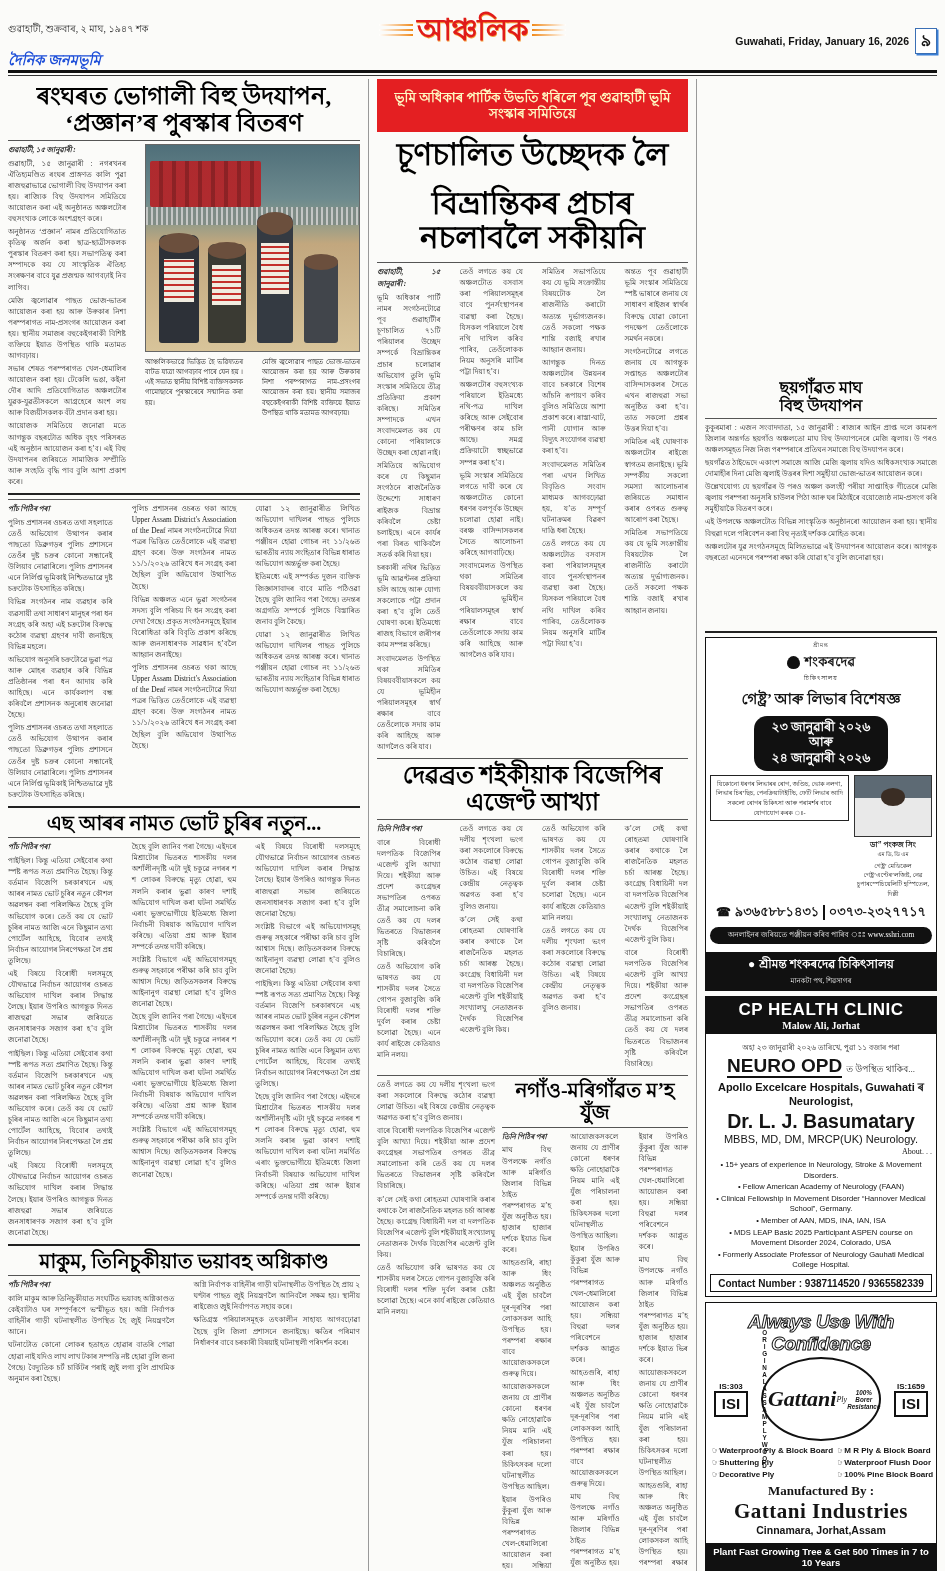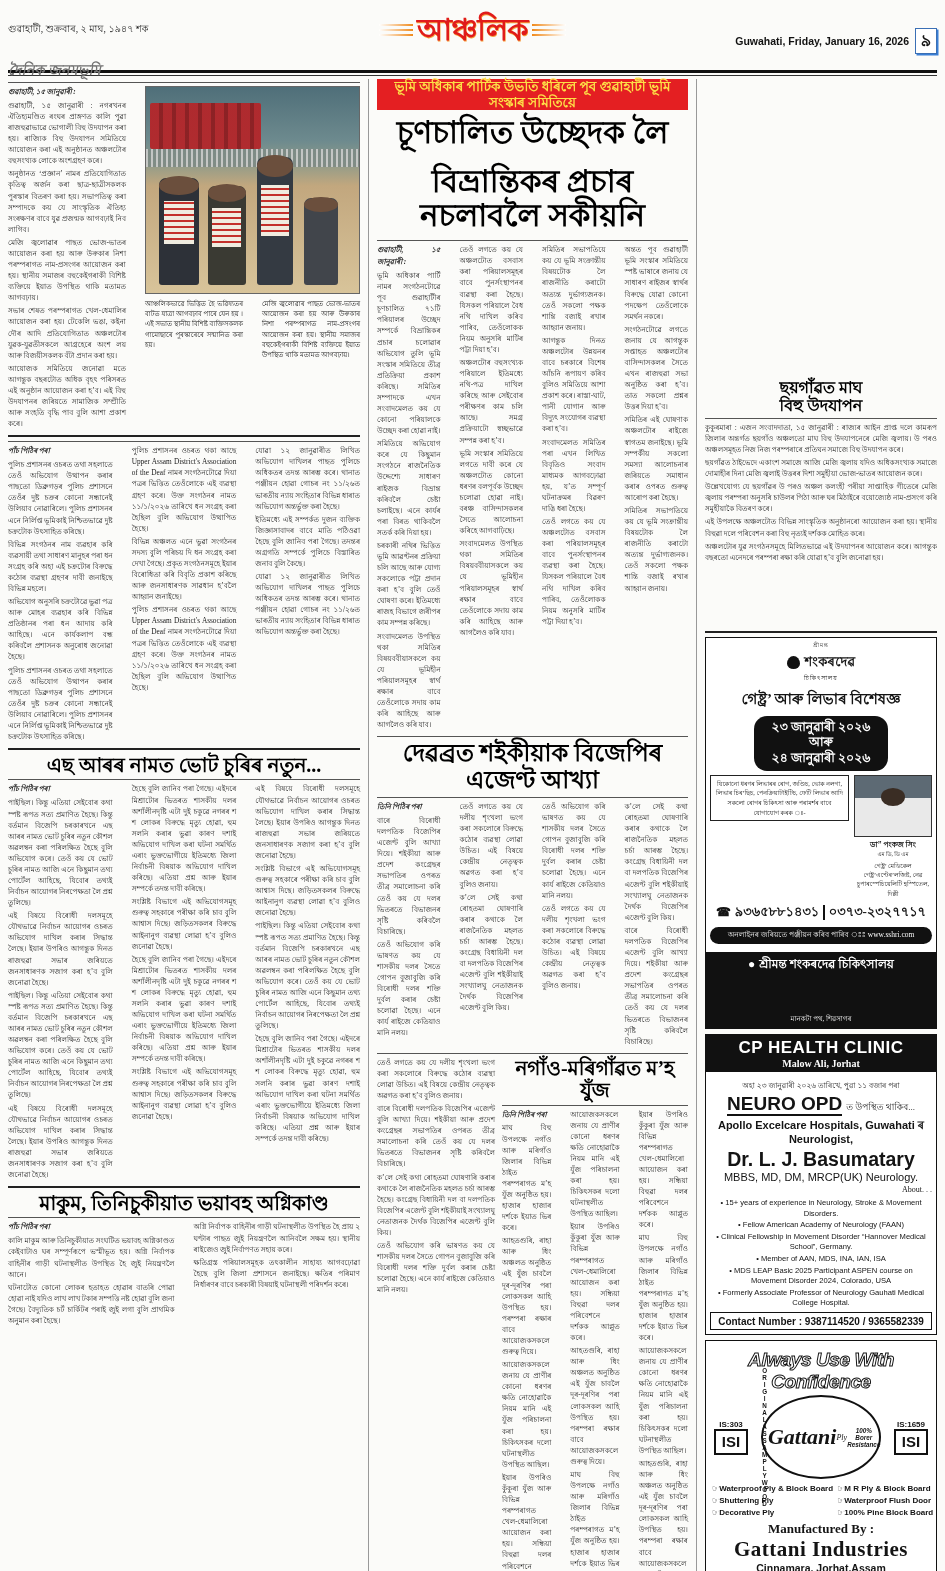--- a/index.html
+++ b/index.html
@@ -11,21 +11,21 @@
     color:#141414;
     overflow:hidden;
     position:relative;
   }
   .page { width:945px; height:1571px; padding:6px 8px 4px 8px; position:relative; }
 
   
   .masthead { height:62px; position:relative; display:flex; align-items:flex-start; }
   .mh-left { width:300px; padding-top:16px; }
   .mh-dateline-as { font-size:9.5px; letter-spacing:.1px; color:#222; }
-  .mh-paper-as { font-size:14.5px; font-weight:bold; font-style:italic; margin-top:22px; color:#737373; white-space:nowrap; }
+  .mh-paper-as { font-size:14.5px; font-weight:bold; font-style:italic; margin-top:12px; color:#1d4ed8; white-space:nowrap; }
   .mh-center { flex:1; text-align:center; padding-top:6px; position:relative; }
   .logo-wrap { display:inline-flex; align-items:center; gap:4px; }
   .logo-bars { display:flex; flex-direction:column; gap:2.5px; }
   .logo-bars i { display:block; height:2.5px; width:34px; background:linear-gradient(90deg,#ffffff,#f08a1c); }
   .logo-bars.right i { background:linear-gradient(90deg,#f08a1c,#ffffff); }
   .logo-text { font-size:30px; font-weight:bold; color:#e01b1b; letter-spacing:-.5px;
                text-shadow:0.5px 0.5px 0 #f7a23a; line-height:1; }
   .mh-right { width:300px; text-align:right; padding-top:22px; display:flex; justify-content:flex-end; align-items:center; gap:6px; }
   .mh-date-en { font-family:"Liberation Sans", sans-serif; font-size:10.5px; font-weight:bold; color:#111; }
   .pageno-box { width:22px; height:26px; border:1.2px solid #3a6fb5; background:#fff;
@@ -37,22 +37,22 @@
   
   .hr-thin { height:1px; background:#555; margin:3px 0; }
   .hr-med  { height:2px; background:#222; margin:4px 0; }
 
   .headline { font-weight:bold; text-align:center; line-height:1.12; color:#000; }
   .h-xl  { font-size:31px; }
   .h-lg  { font-size:24px; }
   .h-md  { font-size:20px; }
   .h-sm  { font-size:16px; }
 
-  .redbar { background:#e41f22; color:#fde047; text-align:center; font-weight:bold;
-            font-size:13.5px; padding:0 4px; line-height:1.15; }
+  .redbar { background:#e41f22; color:#fef9c3; text-align:center; font-weight:bold;
+            font-size:13.5px; padding:11px 4px; line-height:1.15; }
 
   .byline { font-style:italic; font-weight:bold; font-size:7.2px; white-space:nowrap; }
 
   
   .col-text { font-size:7.3px; line-height:1.52; text-align:justify; color:#1a1a1a;
               hyphens:auto; word-spacing:-0.3px; }
   .col-text p { margin:0 0 2px 0; }
 
   .cols { display:flex; gap:19px; }
   .cols > div { flex:1; }
@@ -105,21 +105,21 @@
                                background:#3a2d24; border-radius:50%; }
   .ad-sshri .docname { font-size:7.5px; font-weight:bold; margin-top:2px; }
   .ad-sshri .docdeg { font-size:5.5px; }
   .ad-sshri .docaff { font-size:6.2px; line-height:1.5; margin-top:2px; }
   .ad-sshri .phones { display:flex; align-items:center; justify-content:center; gap:4px; margin-top:4px;
                       font-size:13px; font-weight:bold; }
   .ad-sshri .phones .divider { width:1.5px; height:15px; background:#111; }
   .ad-sshri .web { background:#111; color:#fff; border-radius:11px; font-size:7.5px; padding:2.5px 4px; margin-top:4px; }
   .ad-sshri .footbar { background:#111; color:#fff; margin-top:4px; padding:3px 4px; text-align:center; }
   .ad-sshri .footbar .h { font-size:12px; font-weight:bold; }
-  .ad-sshri .footbar .s { font-size:7px;margin-top:38px; }
+  .ad-sshri .footbar .s { font-size:7px; }
 
   .ad-cp .cphead { background:#111; color:#fff; text-align:center; padding:3px; }
   .ad-cp .cphead .n { font-family:"Liberation Sans", sans-serif; font-size:17px; font-weight:bold; letter-spacing:.5px; }
   .ad-cp .cphead .l { font-size:10px; font-weight:bold; }
   .ad-cp .line-as { font-size:7.5px; text-align:center; margin-top:4px; }
   .ad-cp .neurorow { text-align:center; margin:1px 0 3px; }
   .ad-cp .neuro { font-family:"Liberation Sans", sans-serif; font-size:19px; font-weight:bold; border-bottom:2px solid #111; }
   .ad-cp .neurotail { font-size:9px; }
   .ad-cp .aff { font-family:"Liberation Sans", sans-serif; font-size:11px; font-weight:bold; text-align:center; line-height:1.3; }
   .ad-cp .drname { font-family:"Liberation Sans", sans-serif; font-size:19.5px; font-weight:bold; text-align:center; margin:2px 0 0; }
@@ -188,20 +188,21 @@
       <span class="pageno-box">৯</span>
     </div>
   </div>
   <div class="mh-rule"></div>
   <div class="mh-rule2"></div>
 
   <div class="body-grid">
 
     <div class="zone-left">
 
+      <div class="headline h-lg" style="margin-top:4px;">ৰংঘৰত ভোগালী বিহু উদযাপন, ‘প্ৰজ্ঞান’ৰ পুৰস্কাৰ বিতৰণ</div>
       <div class="hr-thin"></div>
 
       <div class="cols" style="margin-top:2px;">
         <div style="flex:0 0 118px;">
           <div class="col-text">
             <p><b style="font-style:italic;font-size:7.2px;">গুৱাহাটী, ১৫ জানুৱাৰী :</b></p>
             <p>গুৱাহাটী, ১৫ জানুৱাৰী : নগৰখনৰ ঐতিহ্যমণ্ডিত ৰংঘৰ প্ৰাঙ্গণত কালি পুৱা ৰাজহুৱাভাৱে ভোগালী বিহু উদযাপন কৰা হয়। ৰাজ্যিক বিহু উদযাপন সমিতিয়ে আয়োজন কৰা এই অনুষ্ঠানত অঞ্চলটোৰ বহুসংখ্যক লোকে অংশগ্ৰহণ কৰে।</p>
             <p>অনুষ্ঠানত ‘প্ৰজ্ঞান’ নামৰ প্ৰতিযোগিতাত কৃতিত্ব অৰ্জন কৰা ছাত্ৰ-ছাত্ৰীসকলক পুৰস্কাৰ বিতৰণ কৰা হয়। সভাপতিত্ব কৰা সম্পাদকে কয় যে সাংস্কৃতিক ঐতিহ্য সংৰক্ষণৰ বাবে যুৱ প্ৰজন্মক আগবঢ়াই নিব লাগিব।</p>
             <p>মেজি জ্বলোৱাৰ পাছত ভোজ-ভাতৰ আয়োজন কৰা হয় আৰু উৰুকাৰ নিশা পৰম্পৰাগত নাম-প্ৰসংগৰ আয়োজন কৰা হয়। স্থানীয় সমাজৰ বহুকেইগৰাকী বিশিষ্ট ব্যক্তিয়ে ইয়াত উপস্থিত থাকি মতামত আগবঢ়ায়।</p>
             <p>সভাৰ শেষত পৰম্পৰাগত খেল-ধেমালিৰ আয়োজন কৰা হয়। টেকেলি ভঙা, কইনা দৌৰ আদি প্ৰতিযোগিতাত অঞ্চলটোৰ যুৱক-যুৱতীসকলে আগ্ৰহেৰে অংশ লয় আৰু বিজয়ীসকলক বঁটা প্ৰদান কৰা হয়।</p>

